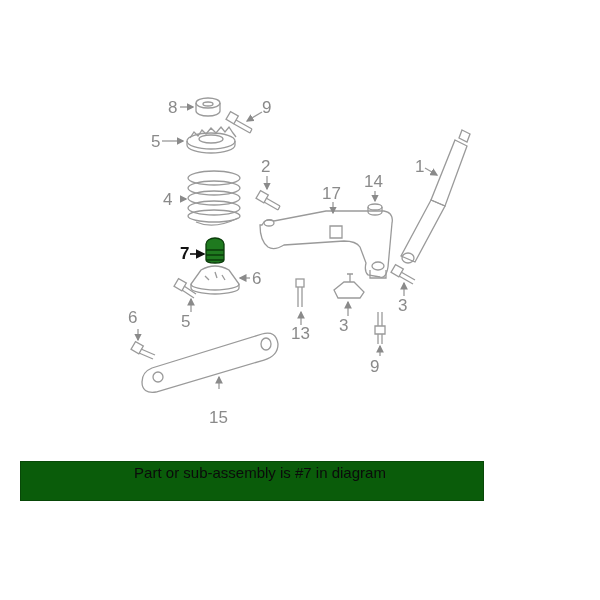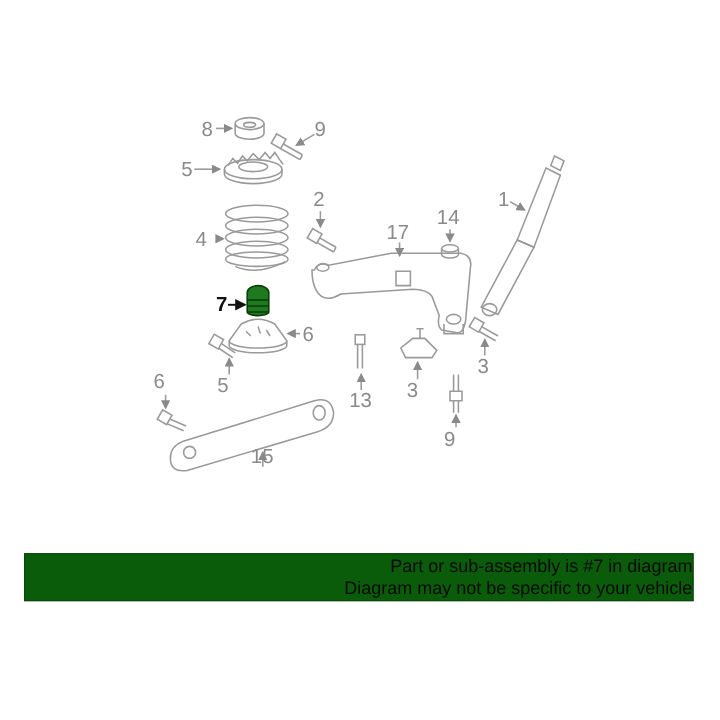--- a/index.html
+++ b/index.html
@@ -1,20 +1,20 @@
 <!DOCTYPE html>
 <html><head>
 <meta charset="utf-8">
 <style>
   html, body { margin:0; padding:0; background:#fff; }
   body { width:600px; height:600px; position:relative; overflow:hidden; font-family:"Liberation Sans", sans-serif; }
   #diagram { position:absolute; left:0; top:0; width:600px; height:450px; }
   .callout { position:absolute; font-family:"Liberation Sans", sans-serif; font-size:17px; color:#8a8a8a; line-height:1; }
   .callout.active { color:#111; font-weight:bold; }
-  #banner { position:absolute; left:20px; top:461px; width:558px; height:40px; background:#0a5c0a; border:1px solid #084808; text-align:right; color:#0b0b0b; font-size:15px; line-height:18px; padding-top:2px; box-sizing:border-box;padding-left:16px; }
+  #banner { position:absolute; left:20px; top:461px; width:464px; height:40px; background:#0a5c0a; border:1px solid #084808; text-align:center; color:#0b0b0b; font-size:15px; line-height:18px; padding-top:2px; box-sizing:border-box;padding-left:16px; }
   #banner div { white-space:nowrap; }
 </style>
 </head>
 <body>
 
 <div id="diagram">
   <svg width="600" height="450" viewBox="0 0 600 450" xmlns="http://www.w3.org/2000/svg" fill="none" stroke="#9a9a9a" stroke-width="1.3">
     <defs>
       <marker id="arr" markerWidth="6" markerHeight="6" refX="5" refY="3" orient="auto">
           <path d="M0,0 L6,3 L0,6 z" fill="#8a8a8a" stroke="none"></path>
@@ -151,19 +151,18 @@
   <span class="callout" style="left:364px;top:173px">14</span>
   <span class="callout" style="left:163px;top:191px">4</span>
   <span class="callout active" style="left:180px;top:245px">7</span>
   <span class="callout" style="left:252px;top:270px">6</span>
   <span class="callout" style="left:398px;top:297px">3</span>
   <span class="callout" style="left:181px;top:313px">5</span>
   <span class="callout" style="left:291px;top:325px">13</span>
   <span class="callout" style="left:339px;top:317px">3</span>
   <span class="callout" style="left:128px;top:309px">6</span>
   <span class="callout" style="left:370px;top:358px">9</span>
-  <span class="callout" style="left:209px;top:372px">15</span>
+  <span class="callout" style="left:209px;top:409px">15</span>
 </div>
 
 <div id="banner">
   <div>Part or sub-assembly is #7 in diagram</div>
-  <div>Diagram may not be specific to your vehicle</div>
 </div>
 
 </body></html>

